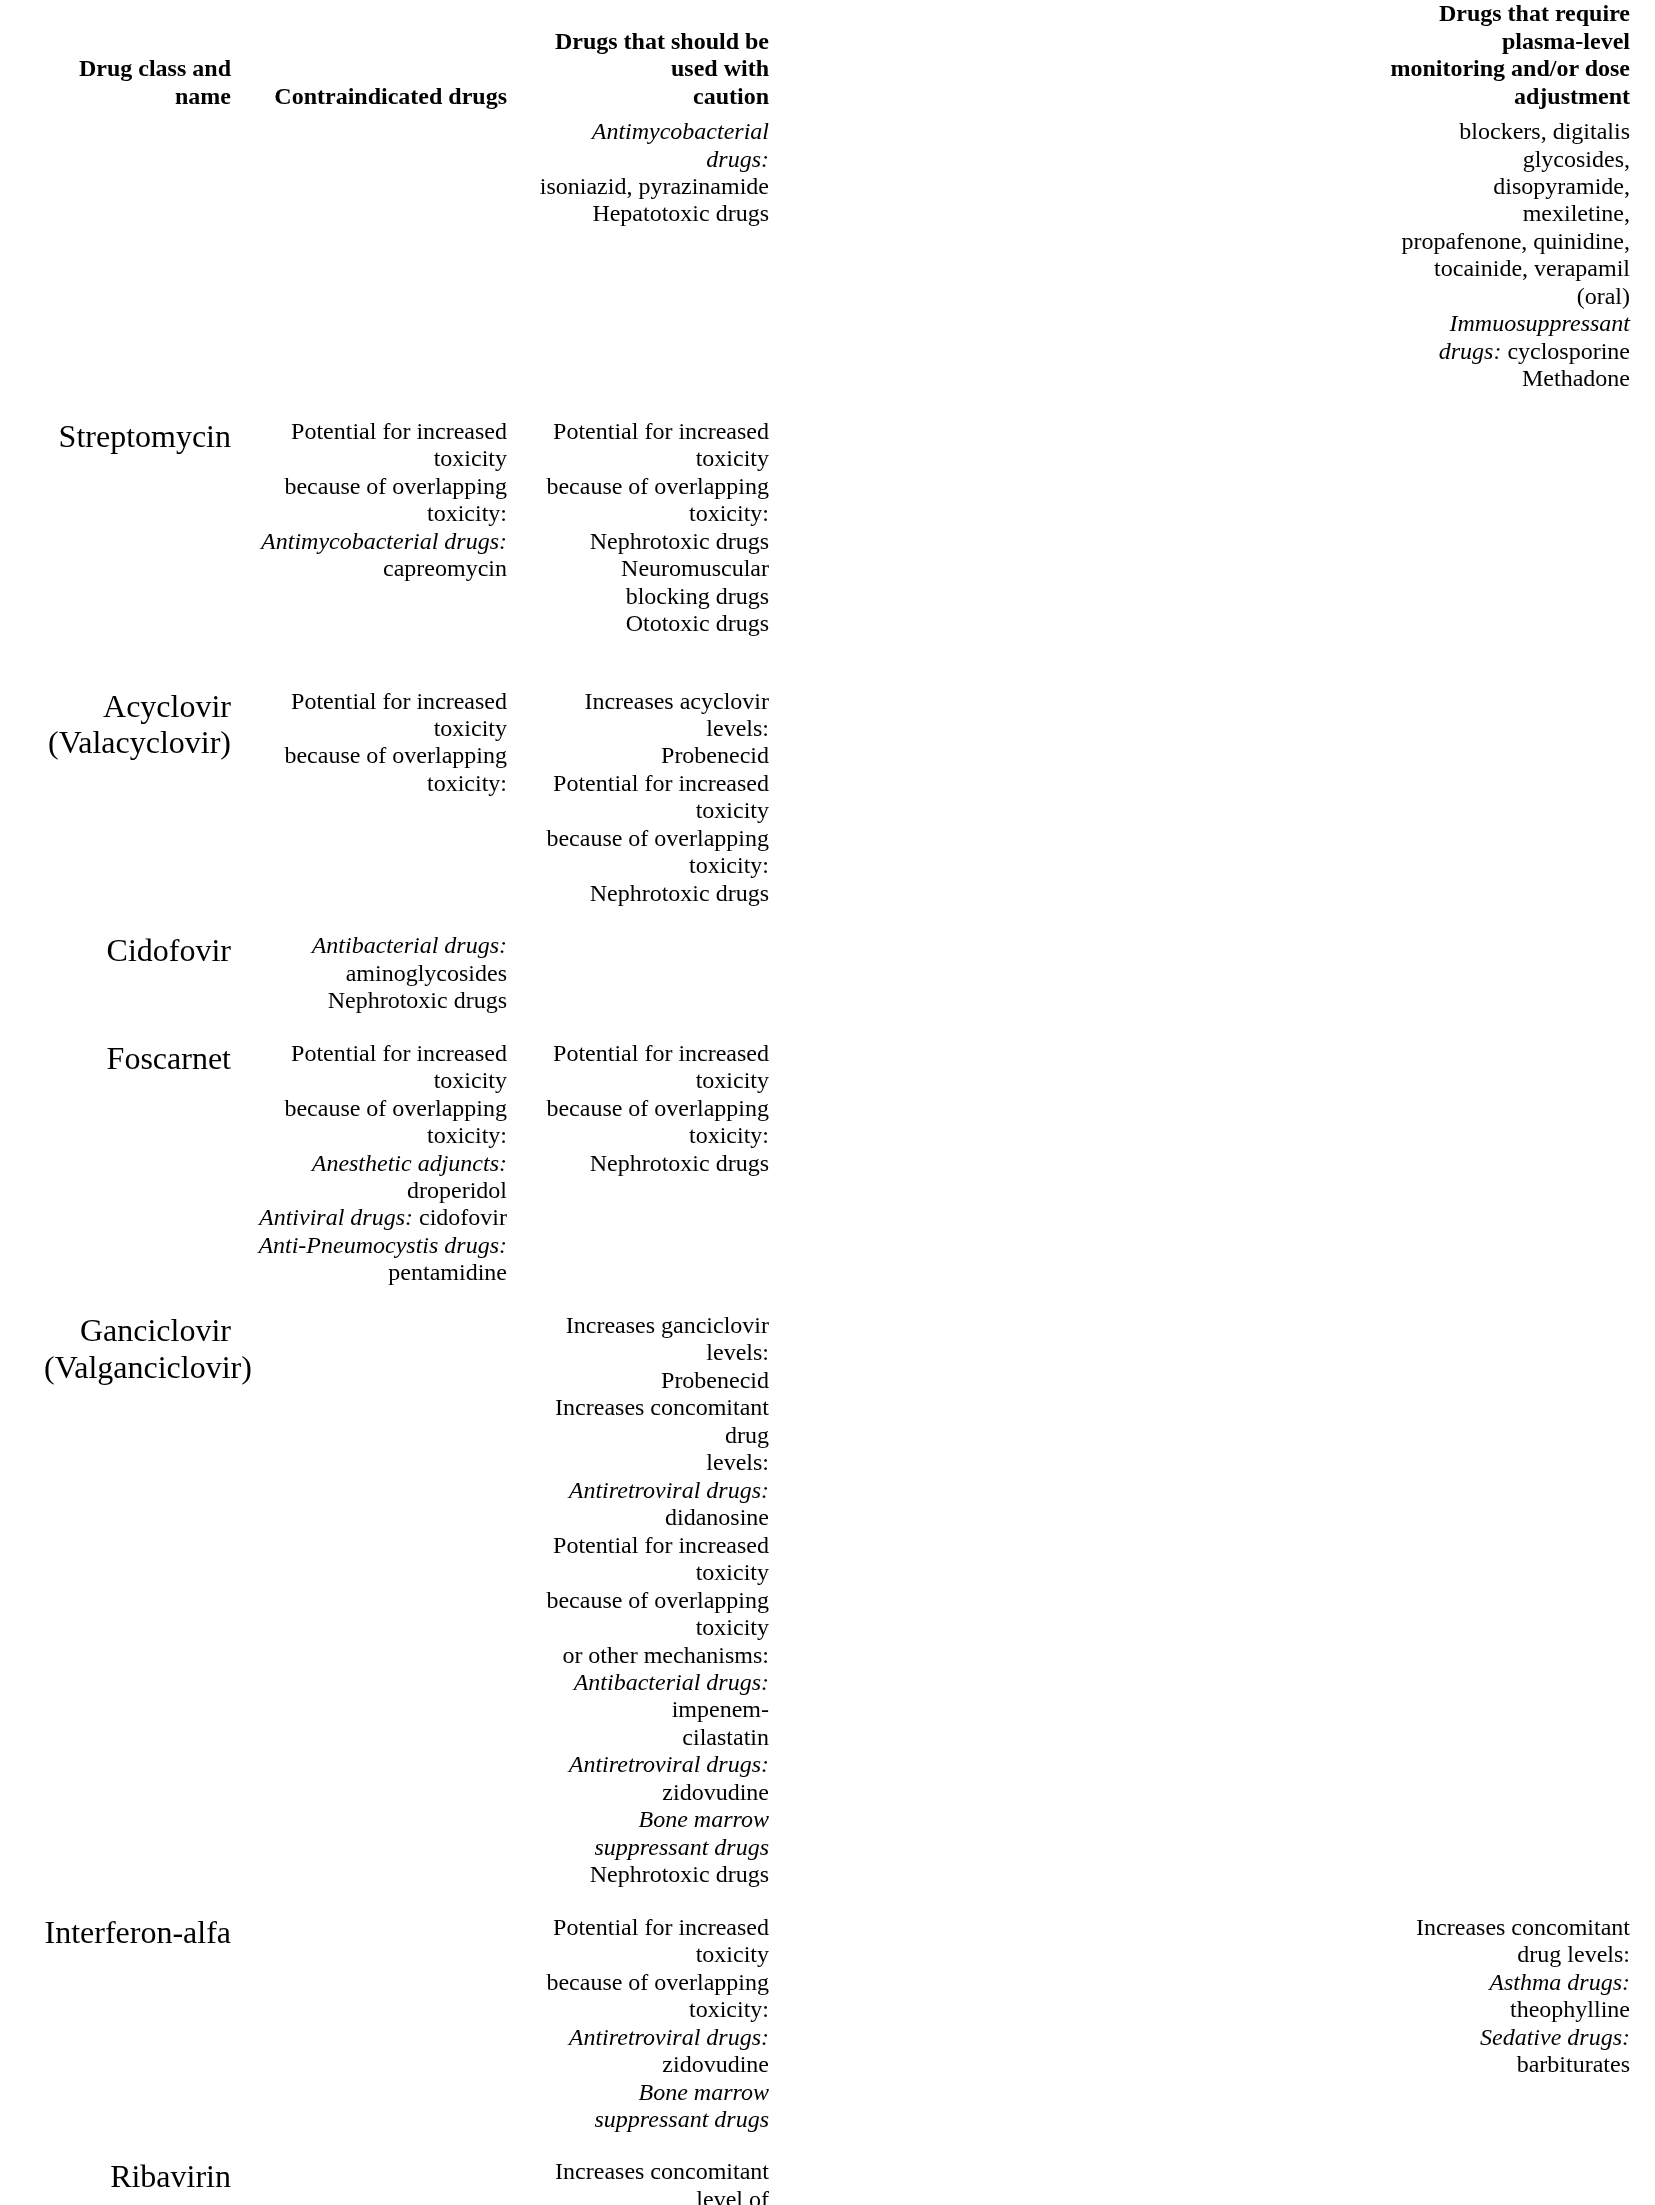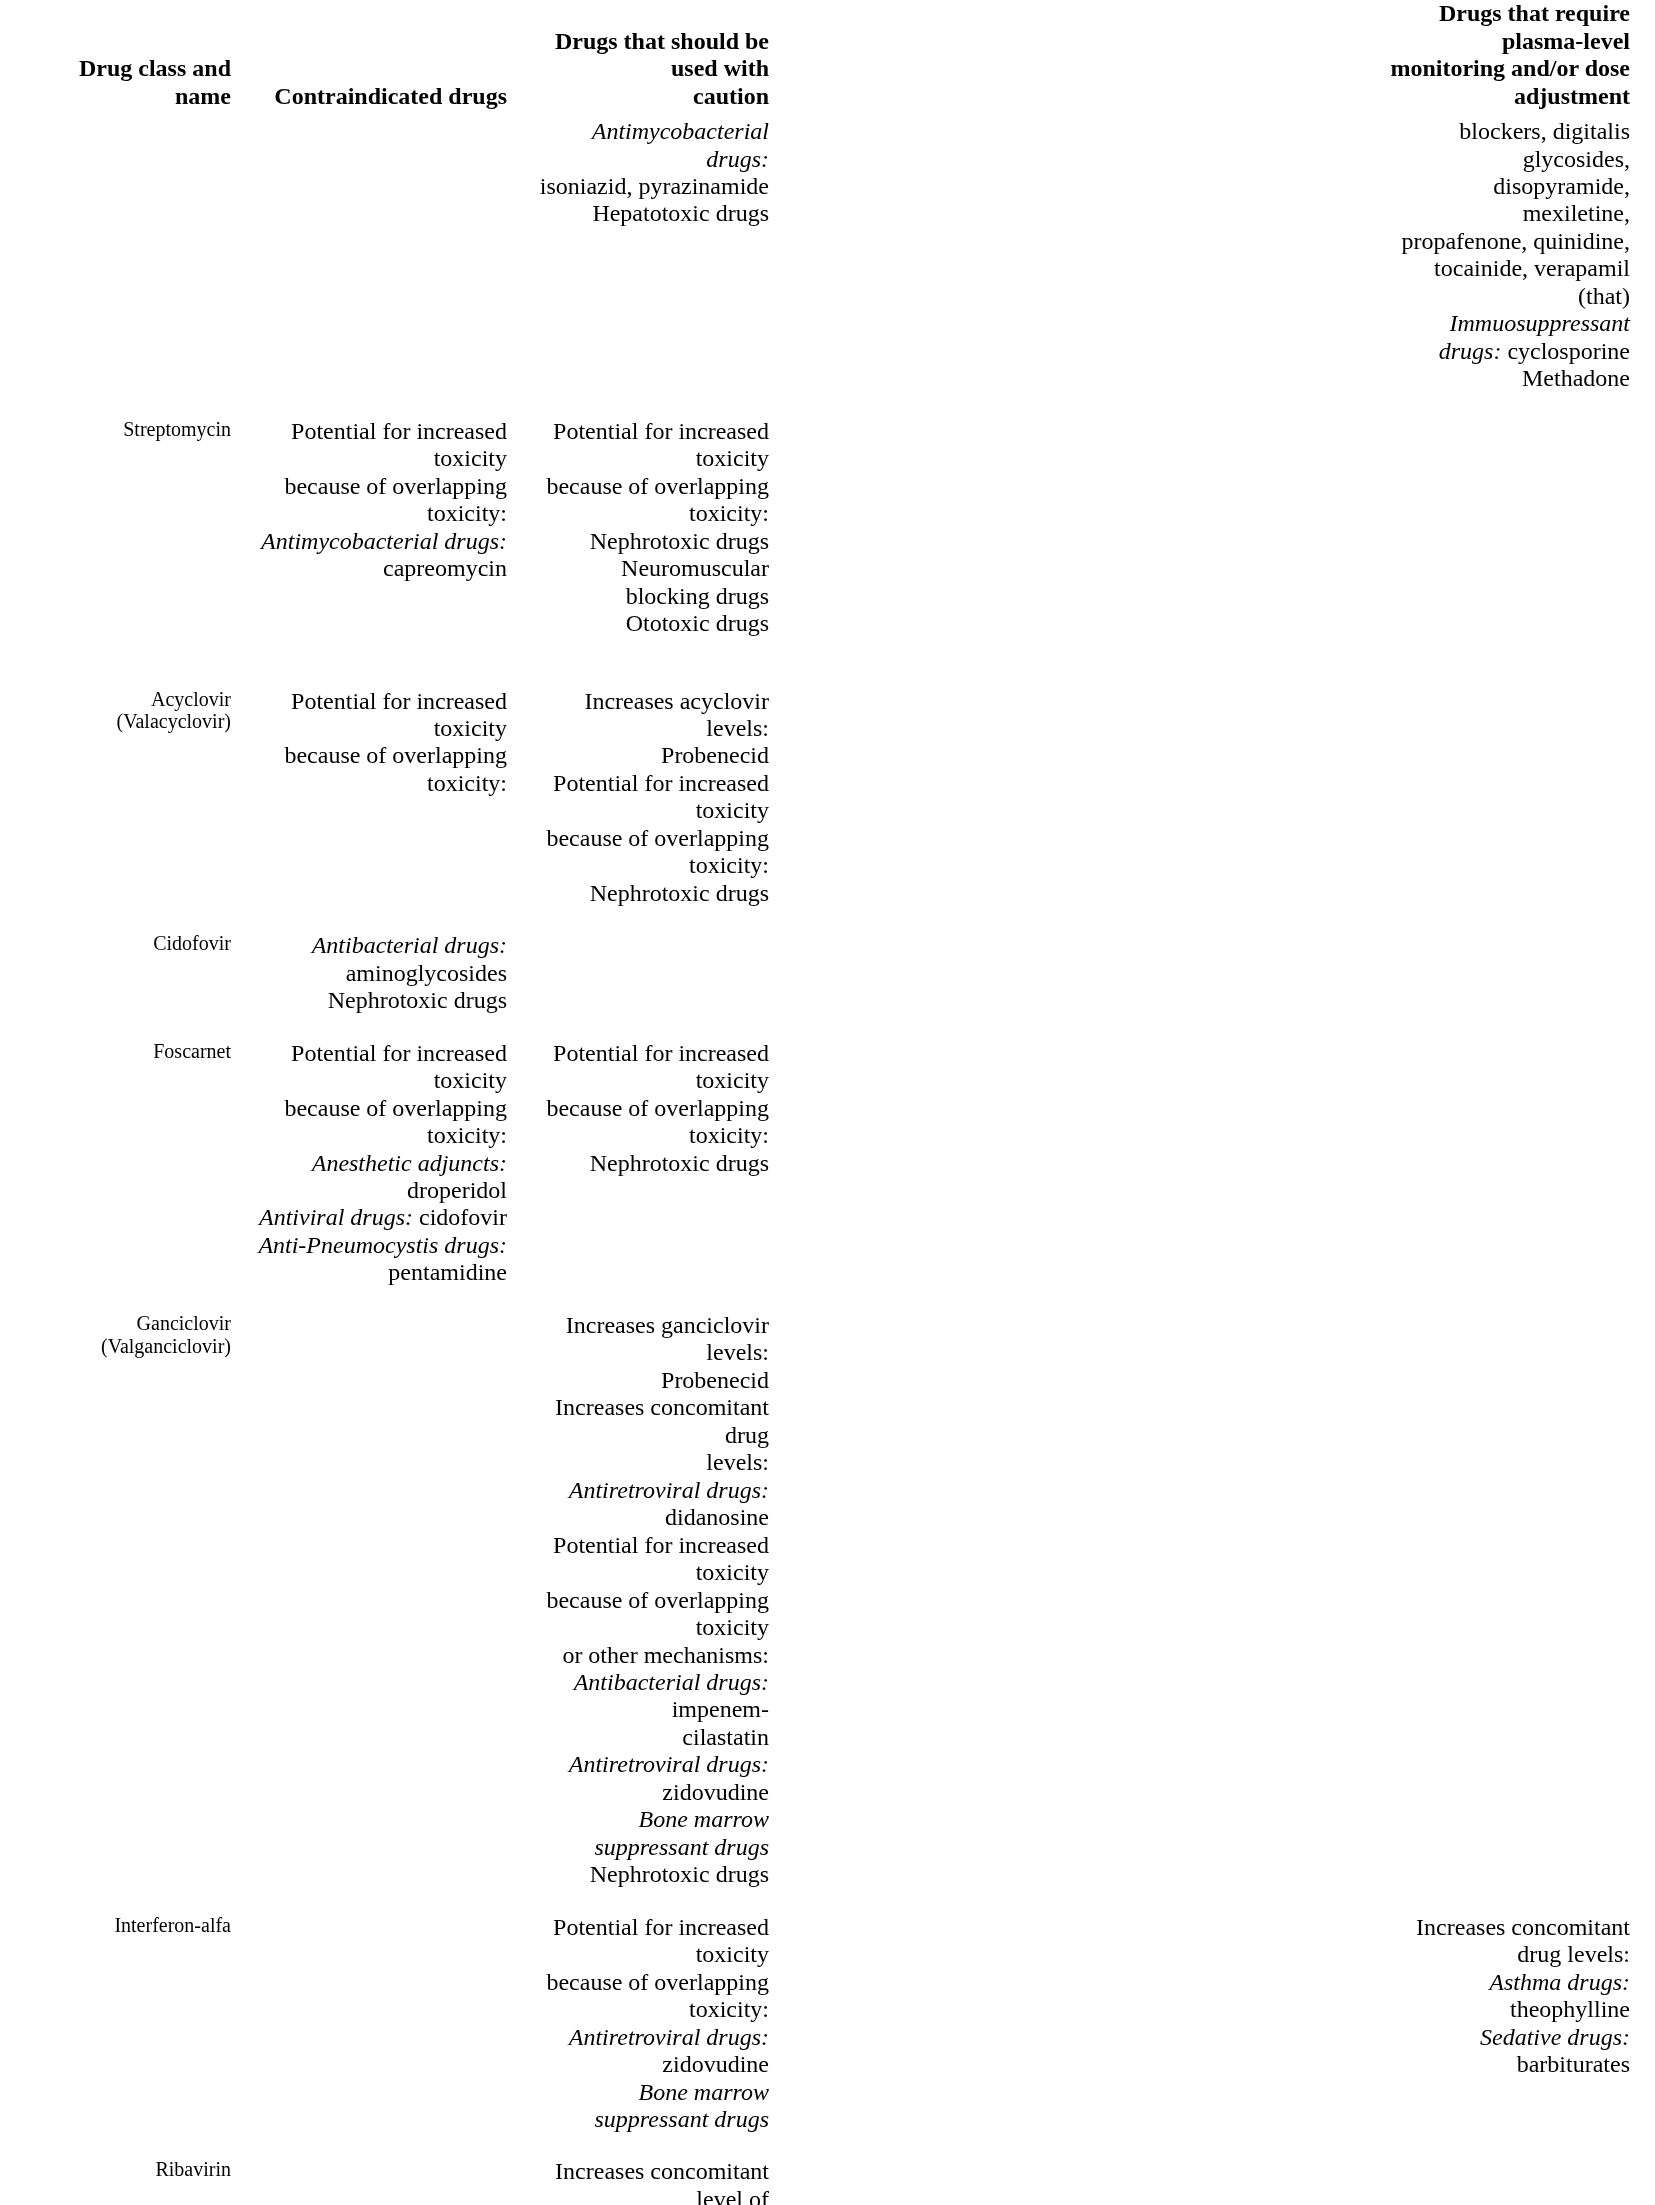--- a/index.html
+++ b/index.html
@@ -60,21 +60,21 @@
   .cell {
     font-size: 24px;
     line-height: 1.145;
     padding-top: 0px;
     padding-bottom: 0px;
   }
   .line { display: block; white-space: normal; }
   .line.it { font-style: italic; }
   .line.it > .rm { font-style: normal; }
   .namecell {
-    font-size: 20px;
+    font-size: 32px;
     line-height: 1.145;
   }
   .rowgap { height: 25px; line-height: 25px; font-size: 0.9px; }
 
   
   thead td, thead th { padding-bottom: 5.4px; }
 </style>
 </head>
 <body>
 
@@ -115,21 +115,21 @@
             <span class="line">isoniazid, pyrazinamide</span>
             <span class="line">Hepatotoxic drugs</span>
           </td>
           <td class="cell d4">
             <span class="line">blockers, digitalis</span>
             <span class="line">glycosides,</span>
             <span class="line">disopyramide,</span>
             <span class="line">mexiletine,</span>
             <span class="line">propafenone, quinidine,</span>
             <span class="line">tocainide, verapamil</span>
-            <span class="line">(that)</span>
+            <span class="line">(oral)</span>
             <span class="line it">Immuosuppressant</span>
             <span class="line it">drugs:<span class="rm"> cyclosporine</span></span>
             <span class="line">Methadone</span>
           </td>
         </tr>
         <tr>
           <td colspan="4" class="rowgap">&nbsp;</td>
         </tr>
         <tr id="row-streptomycin">
           <td class="cell d1 namecell">Streptomycin</td>

